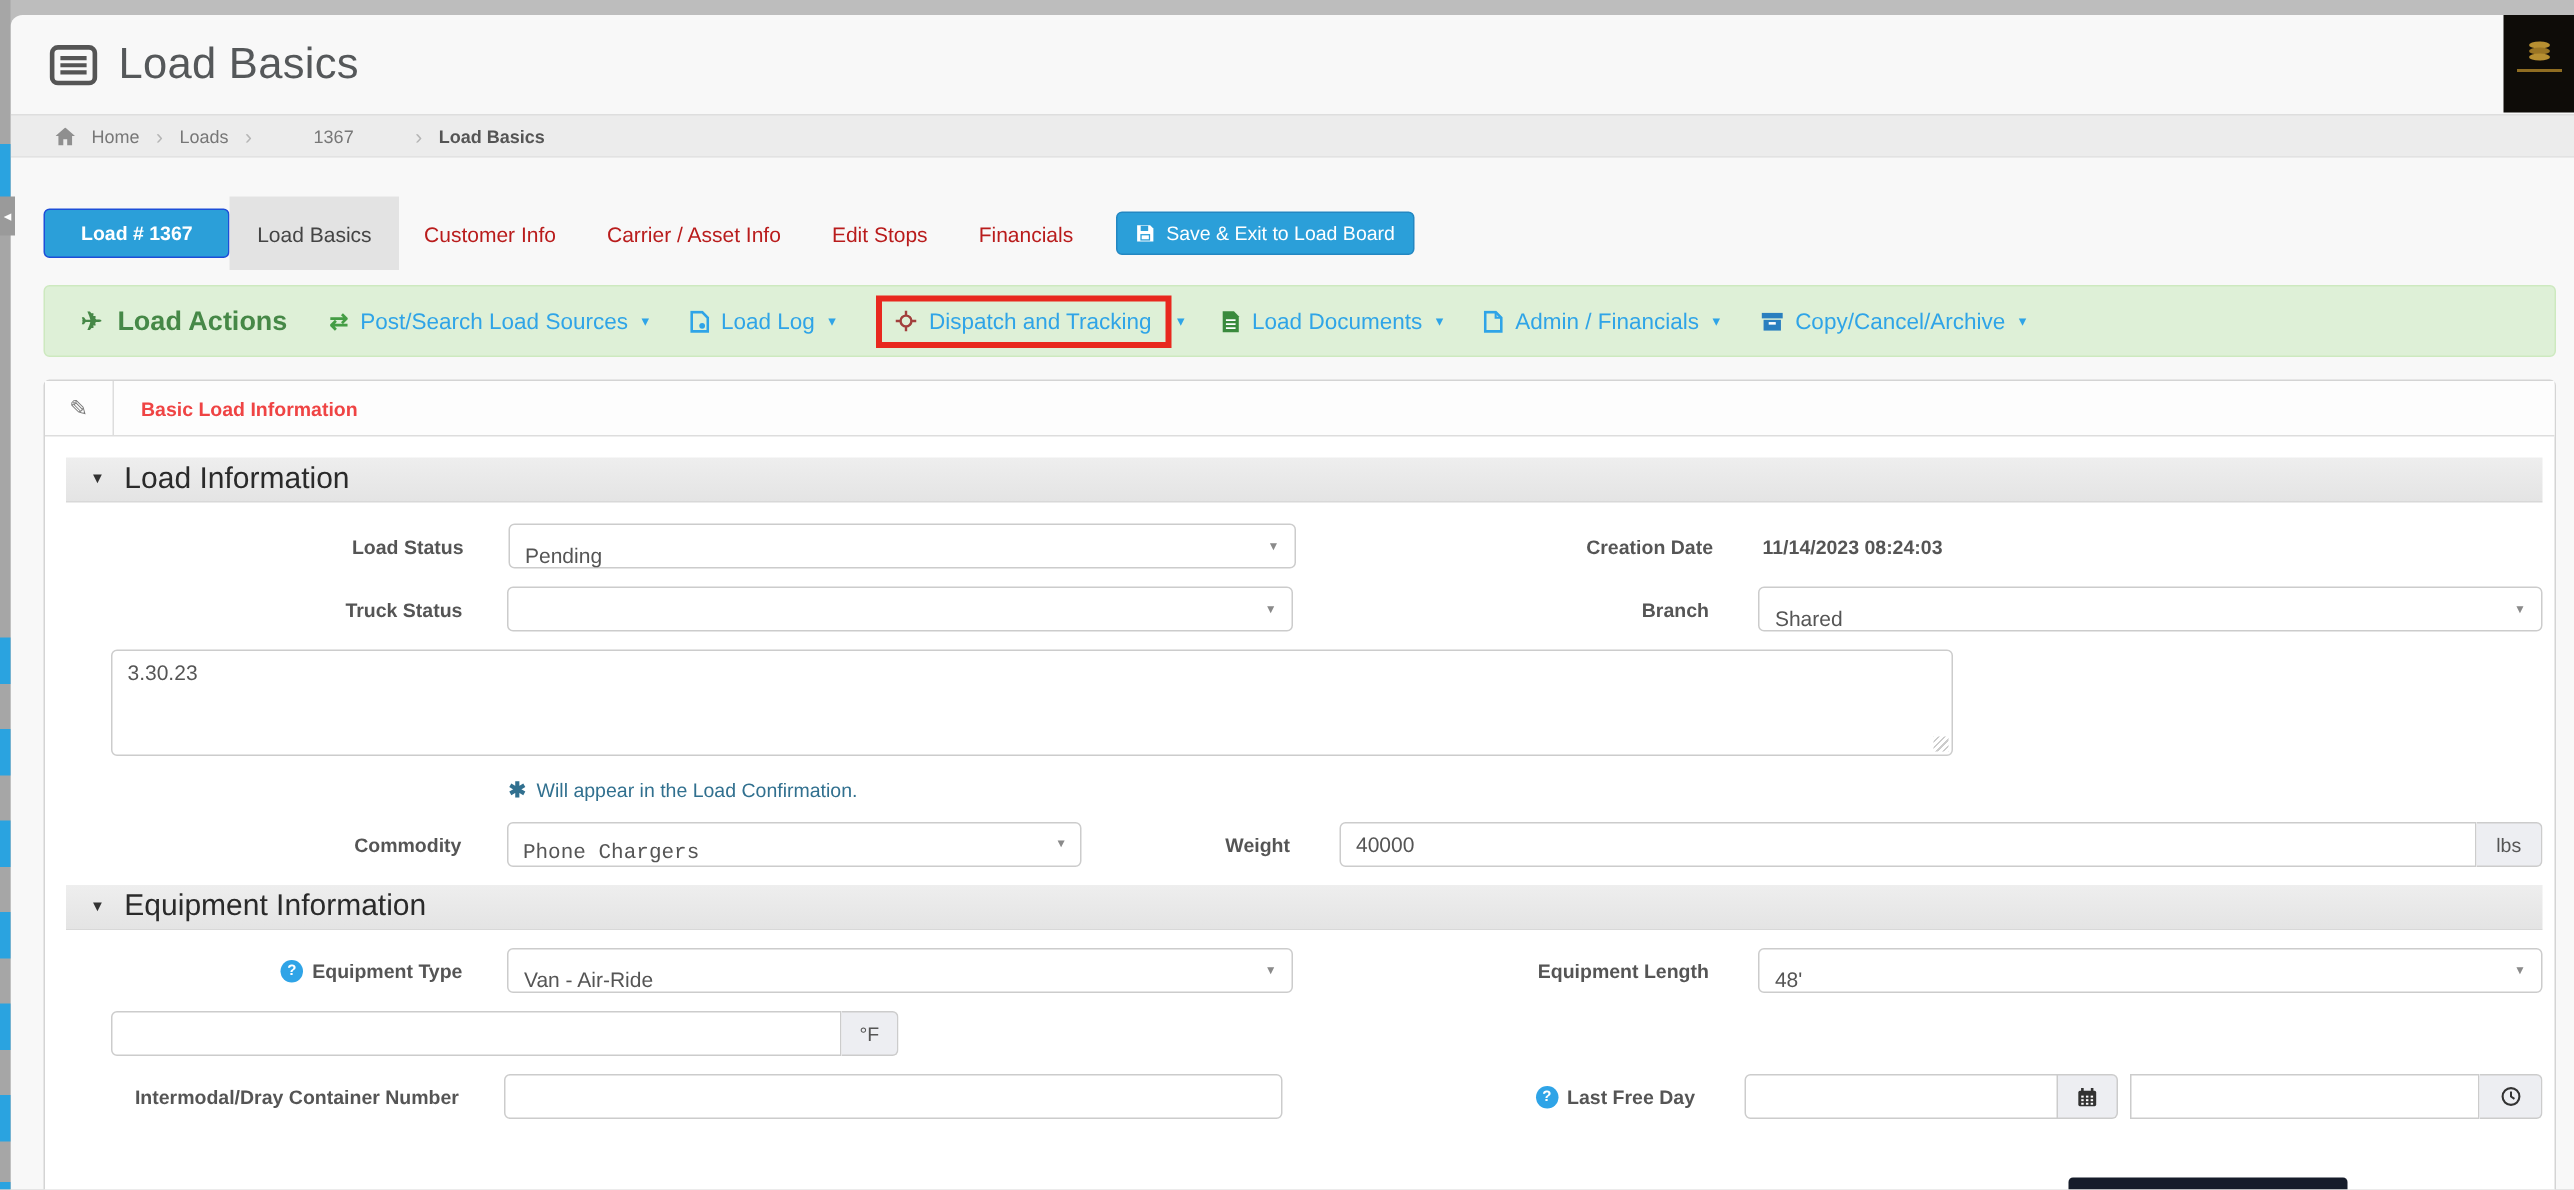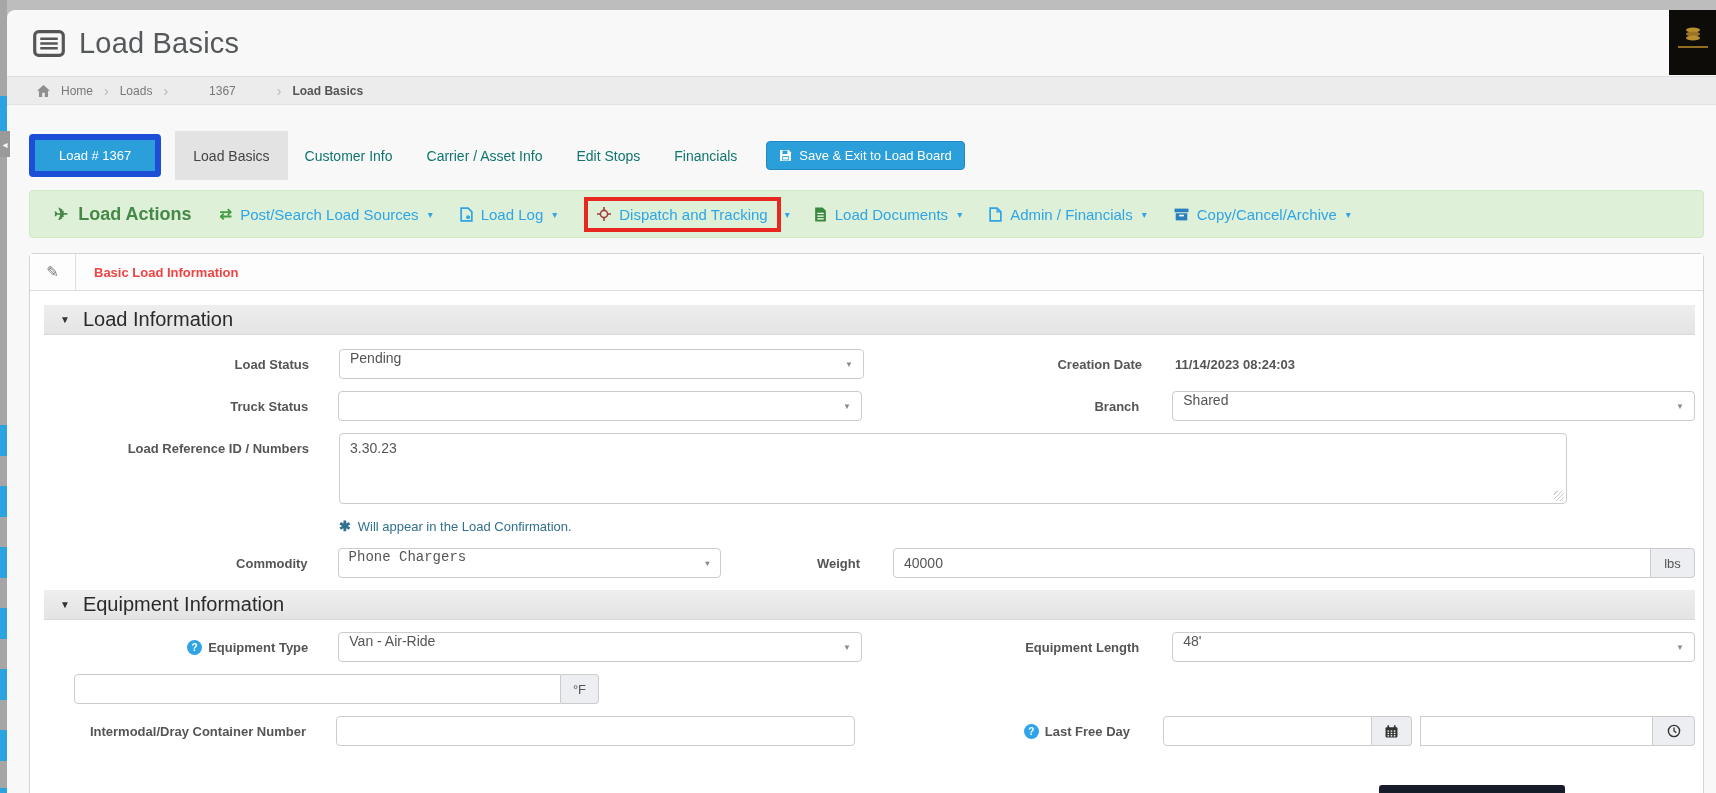--- a/index.html
+++ b/index.html
@@ -23,24 +23,24 @@
   .page-title { font-size:29px; color:#55585a; letter-spacing:.2px; }
   
   .breadcrumb { height:29px; background:#ececec; border-top:1px solid #dedede; border-bottom:1px solid #e2e2e2;
     display:flex; align-items:center; padding-left:30px; font-size:12px; color:#777; gap:11px; }
   .crumb { cursor:pointer; }
   .crumb-sep { color:#b5b5b5; font-size:14px; line-height:1; }
   .crumb-current { font-weight:bold; color:#555; }
   .crumb-num { margin:0 30px; }
   
   .tabstrip { margin-top:26px; height:49px; display:flex; align-items:stretch; }
-  .btn-loadnum { align-self:center; margin-left:22px; margin-right:14px; background:#2b9fd9; border:6px solid #1d4ed8;
-    color:#fff; border-radius:4px; font-size:13px; font-weight:normal; padding:8px 24px; cursor:pointer; font-family:inherit; }
+  .btn-loadnum { align-self:center; margin-left:22px; background:#2b9fd9; border:1px solid #1d4ed8;
+    color:#fff; border-radius:4px; font-size:13px; font-weight:bold; padding:8px 24px; cursor:pointer; font-family:inherit; }
   .tab-active { background:#e3e3e3; display:flex; align-items:center; padding:0 18px; font-size:14px; color:#444; cursor:pointer; }
-  .tab-link { display:flex; align-items:center; padding:0 17px; font-size:14px; color:#0f766e; cursor:pointer; text-decoration:none; }
+  .tab-link { display:flex; align-items:center; padding:0 17px; font-size:14px; color:#b91c1c; cursor:pointer; text-decoration:none; }
   .btn-save { align-self:center; margin-left:12px; background:#2b9fd9; border:1px solid #2387c2; color:#fff;
     border-radius:4px; font-size:13px; padding:6px 12px; display:flex; align-items:center; gap:7px; cursor:pointer; font-family:inherit; }
   
   .actions-bar { margin:10px 12px 0 22px; height:48px; background:#def0d7; border:1px solid #cde9bf; border-radius:4px;
     display:flex; align-items:center; padding-left:24px; }
   .actions-title { color:#468847; font-size:18px; font-weight:bold; display:flex; align-items:center; gap:10px; margin-right:28px; }
   .plane { font-size:17px; }
   .action-item { display:flex; align-items:center; gap:8px; font-size:15px; color:#2fa4e7; margin-right:27px; cursor:pointer; }
   .action-caret { font-size:10px; margin-left:1px; }
   .ic-green { color:#449d44; font-weight:bold; font-size:15px; }
@@ -65,21 +65,21 @@
   .lblL { width:265px; }
   .lblM { width:140px; }
   .lblNU { width:373px; }
   .lblR { width:278px; }
   .ctl { margin-left:30px; }
   .ctlR { margin-left:33px; }
   .lbl-ico { display:inline-flex; align-items:center; gap:6px; justify-content:flex-end; }
   .qicon { width:15px; height:15px; border-radius:50%; background:#2fa4e7; color:#fff; font-size:10px; font-weight:bold;
     display:inline-flex; align-items:center; justify-content:center; flex:none; cursor:pointer; }
   .sel { position:relative; height:30px; border:1px solid #ccc; border-radius:4px; background:#fff;
-    display:flex; align-items:flex-start; padding:0 26px 0 10px; color:#555; font-size:14px; cursor:pointer; }
+    display:flex; align-items:flex-end; padding:0 26px 0 10px; color:#555; font-size:14px; cursor:pointer; }
   .sel .sel-caret { position:absolute; right:10px; top:50%; transform:translateY(-50%); font-size:8px; color:#8a8a8a; }
   .w525 { width:525px; } .w524 { width:524px; } .w385 { width:385px;font-family:Liberation Mono, monospace; }
   .inp { height:30px; border:1px solid #ccc; border-radius:4px; padding:0 10px; font-size:14px; color:#555;
     font-family:inherit; background:#fff; outline:none; }
   .igroup { display:flex; align-items:stretch; }
   .addon { background:#edeef2; border:1px solid #ccc; display:flex; align-items:center; justify-content:center;
     font-size:13px; color:#555; height:30px; }
   .addon-pre { width:30px; border-right:0; border-radius:4px 0 0 4px; }
   .addon-post { border-left:0; border-radius:0 4px 4px 0; }
   .addon-btn { cursor:pointer; }
@@ -272,21 +272,20 @@
             <span class="sel-caret">▼</span>
           </div>
           <div class="lbl lblR">Branch</div>
           <div class="ctlR sel w524">
             <span>Shared</span>
             <span class="sel-caret">▼</span>
           </div>
         </div>
 
         <div class="frow" style="margin-bottom:15px;">
-          <div class="lbl lblL">Load Reference ID / Numbers</div>
           <div class="ctl ta-wrap">
             <textarea class="ta" style="">3.30.23</textarea>
             <span class="ta-grip"></span>
           </div>
         </div>
 
         <div class="note-row">
           <span class="note-ast">✱</span>
           <span>Will appear in the Load Confirmation.</span>
         </div>

